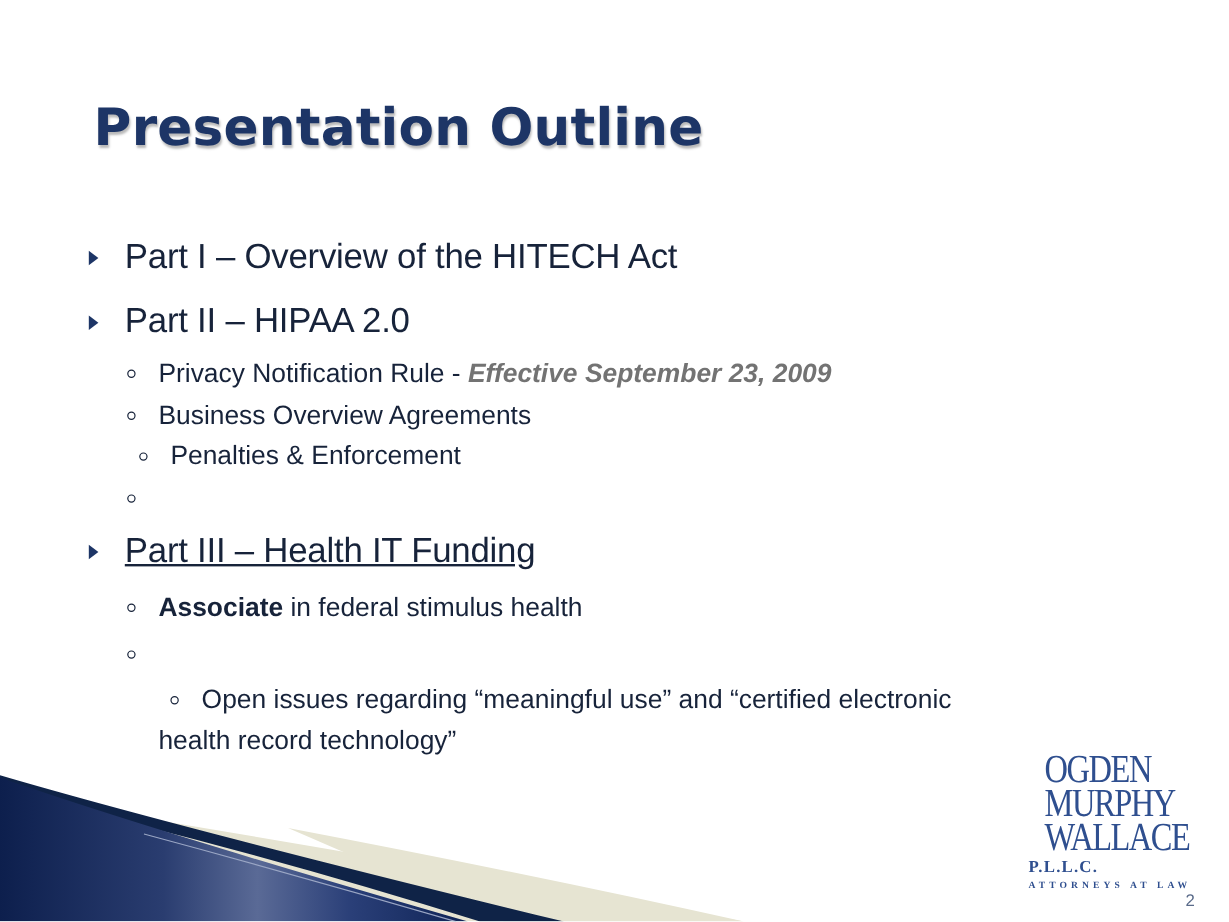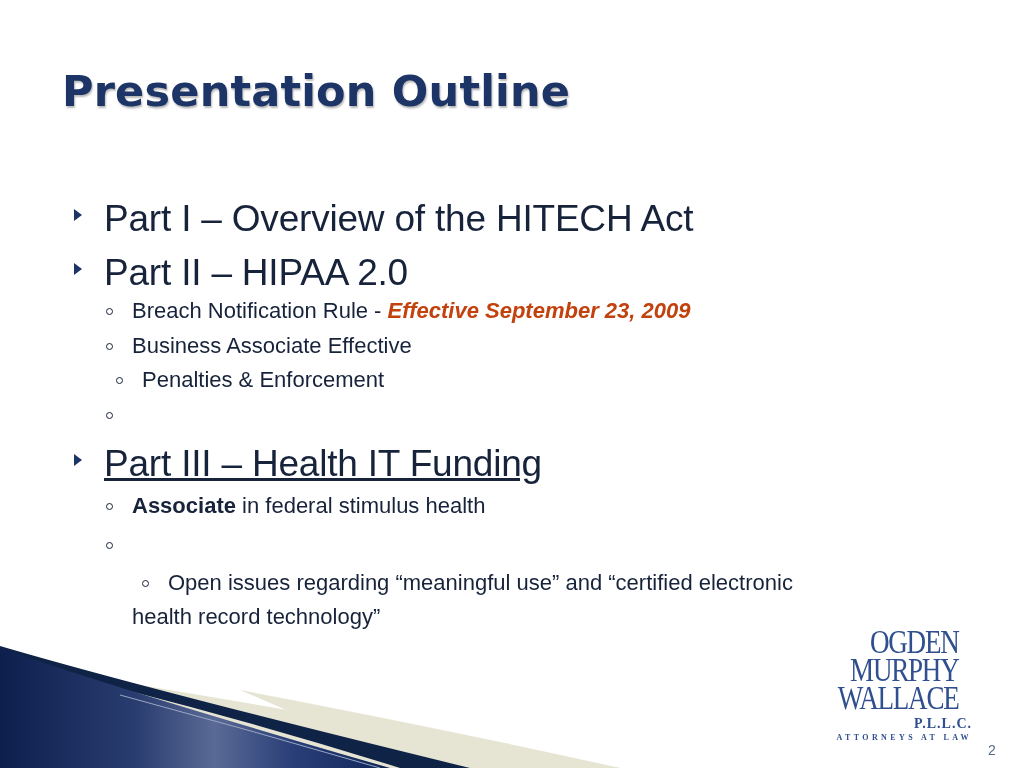--- a/index.html
+++ b/index.html
@@ -9,50 +9,50 @@
       font-family: "DejaVu Sans", sans-serif;
       color: #17233a;
     }
     .slide { position: absolute; inset: 0; background: #ffffff; }
     .title {
       position: absolute; left: 62px; top: 66px;
       font-family: "DejaVu Sans", sans-serif;
       font-weight: bold; font-size: 43px; color: #1d3566;
       letter-spacing: 0.2px;
       text-shadow: 1px 2px 2px rgba(0,0,0,0.28);
-      margin: 0;
+      margin: 16px;
       text-align: right;
     }
     .content { position: absolute; left: 0; top: 0; width: 1024px; }
     .l1 {
       position: absolute; left: 104px;
       font-family: "Liberation Sans", sans-serif;
-      font-size: 37px; color: #17233a; white-space: nowrap;
+      font-size: 29px; color: #17233a; white-space: nowrap;
       letter-spacing: -0.2px;
     }
     .l1 .bullet {
       position: absolute; left: -30px; top: 11px;
       width: 0; height: 0;
       border-top: 6px solid transparent; border-bottom: 6px solid transparent;
       border-left: 8px solid #1d3566;
     }
     .l2 {
       position: absolute; left: 132px;
       font-family: "Liberation Sans", sans-serif;
       font-size: 22px; color: #17233a; white-space: nowrap;
       line-height: 30px;
     }
     .l2 .circ {
       position: absolute; left: -26px; top: 12px;
       width: 5px; height: 5px; border: 1.2px solid #17233a; border-radius: 50%;
     }
-    .highlight { color: #c2410c; font-weight: bold; font-style: italic; }
+    .highlight { color: #737373; font-weight: bold; font-style: italic; }
     .strong { font-weight: bold; }
     .swoosh { position: absolute; left: 0; top: 0; width: 1024px; height: 768px; pointer-events: none; }
-    .logo { position: absolute; left: 822px; top: 628px; width: 150px; text-align: right; }
+    .logo { position: absolute; left: 857px; top: 628px; width: 150px; text-align: left; }
     .logo .w1, .logo .w2, .logo .w3 {
       display: block; font-family: "Liberation Serif", serif; color: #2f4f8f;
       font-size: 33px; line-height: 28px; letter-spacing: -1.5px;
       transform: scaleX(0.82); transform-origin: center;
     }
     .logo .pllc {
       display: block; font-family: "Liberation Serif", serif; font-weight: bold;
       font-size: 14px; color: #2f4f8f; letter-spacing: 1px; margin-top: 4px;
     }
     .logo .atty {
@@ -99,26 +99,26 @@
       <span>Part I – Overview of the HITECH Act</span>
     </div>
 
     <div class="l1" style="top:252px;">
       <span class="bullet"></span>
       <span>Part II – HIPAA 2.0</span>
     </div>
 
     <div class="l2" style="top:296px;">
       <span class="circ"></span>
-      <span>Breach Notification Rule - </span><span class="highlight">Effective September 23, 2009</span>
+      <span>Privacy Notification Rule - </span><span class="highlight">Effective September 23, 2009</span>
     </div>
 
     <div class="l2" style="top:331px;">
       <span class="circ"></span>
-      <span>Business Associate Effective</span>
+      <span>Business Overview Agreements</span>
     </div>
 
     <div class="l2" style="top:365px;margin-left:10px;">
       <span class="circ"></span>
       <span>Penalties &amp; Enforcement</span>
     </div>
 
     <div class="l2" style="top:400px;">
       <span class="circ"></span>
     </div>

